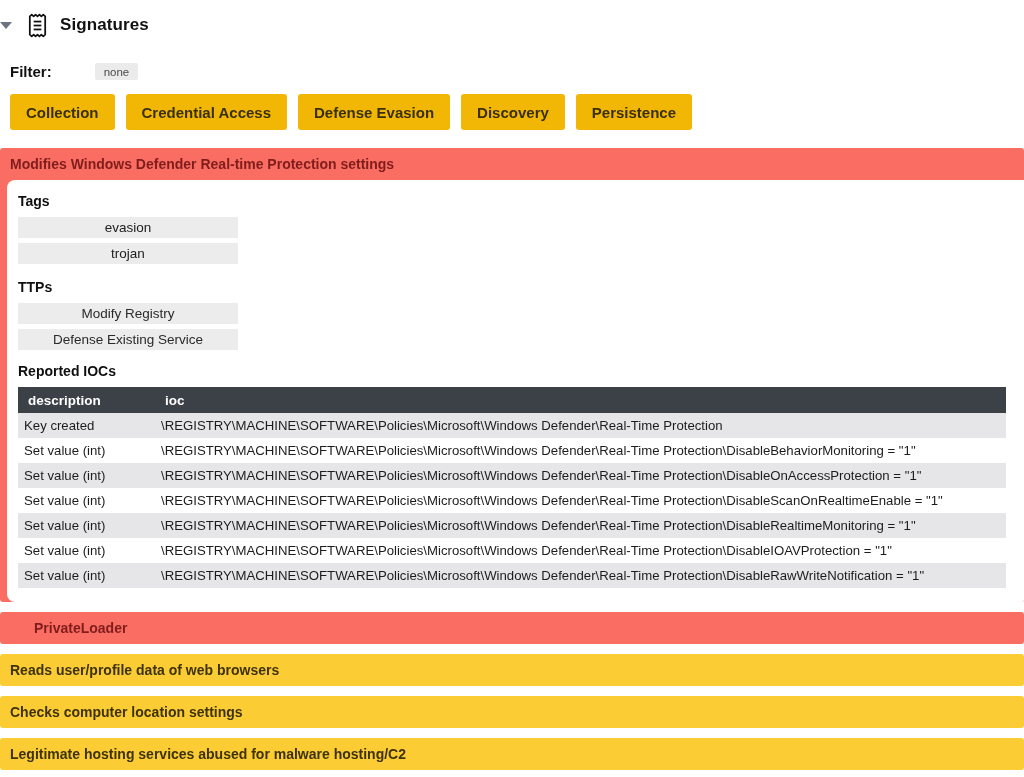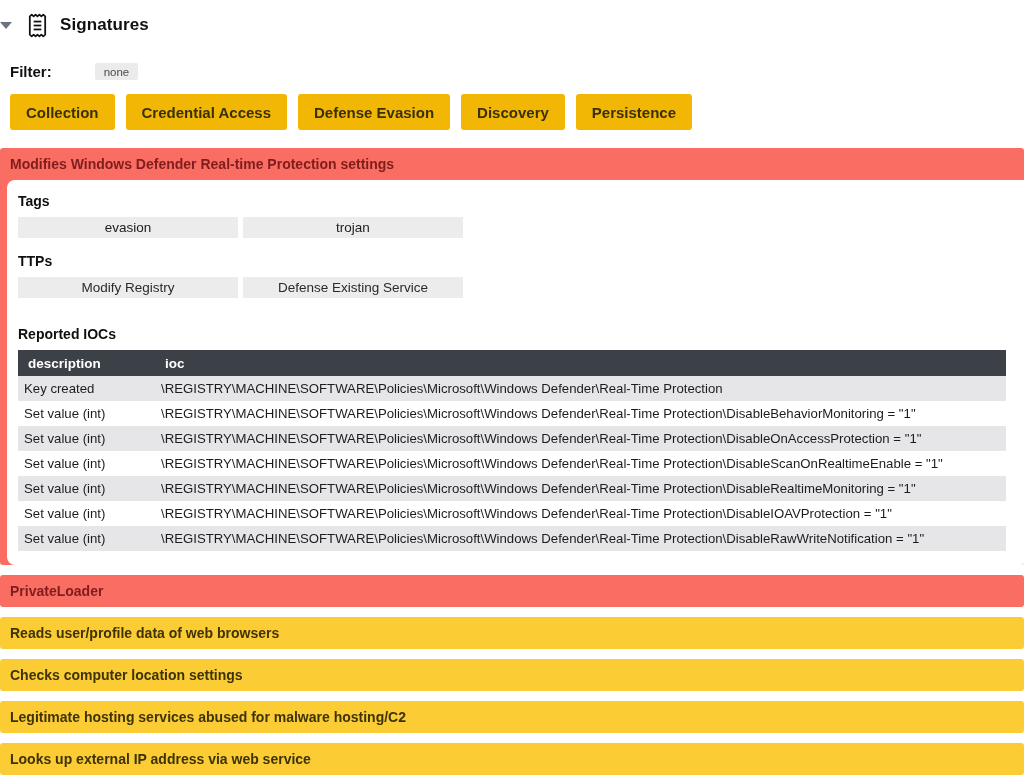--- a/index.html
+++ b/index.html
@@ -51,23 +51,23 @@
   .sig.med  .sig-header { color: #3e3208; }
   .sig.first { margin-top: 18px; }
 
   .sig-body { padding-left: 7px; }
   .sig-content {
     background: #ffffff; border-radius: 8px 0 0 8px;
     padding: 13px 18px 14px 11px;
   }
   .subhead { font-size: 14px; font-weight: bold; color: #0f0f0f; margin-bottom: 8px; }
   .subhead.ttps { margin-top: 15px; }
-  .subhead.iocs { margin-top: 28px; }
+  .subhead.iocs { margin-top: 13px; }
 
-  .badge-row { display: flex; gap: 5px; }
+  .badge-row { display: flex; gap: 5px; flex-direction: column; }
   .badge {
     display: inline-block; width: 220px; height: 21px; line-height: 21px;
     text-align: center; background: #ececec; color: #202020;
     font-size: 13.5px; cursor: pointer; overflow: hidden; white-space: nowrap;
   }
   .badge.bold { font-weight: normal; color: #2a2a2a; }
 
   
   .ioc-table { width: 100%; border-collapse: collapse; margin-top: 1px; table-layout: fixed; }
   .ioc-table th {
@@ -168,21 +168,21 @@
               <td class="col-desc">Set value (int)</td>
               <td>\REGISTRY\MACHINE\SOFTWARE\Policies\Microsoft\Windows Defender\Real-Time Protection\DisableRawWriteNotification = "1"</td>
             </tr>
           </tbody>
         </table>
 
       </div>
     </div>
   </div>
 
-  <div class="sig high" style="margin-top:9px;">
+  <div class="sig high" style="margin-top:9px;padding-left:24px;">
     <div class="sig-header">PrivateLoader</div>
   </div>
   <div class="sig med">
     <div class="sig-header">Reads user/profile data of web browsers</div>
   </div>
   <div class="sig med">
     <div class="sig-header">Checks computer location settings</div>
   </div>
   <div class="sig med">
     <div class="sig-header">Legitimate hosting services abused for malware hosting/C2</div>

